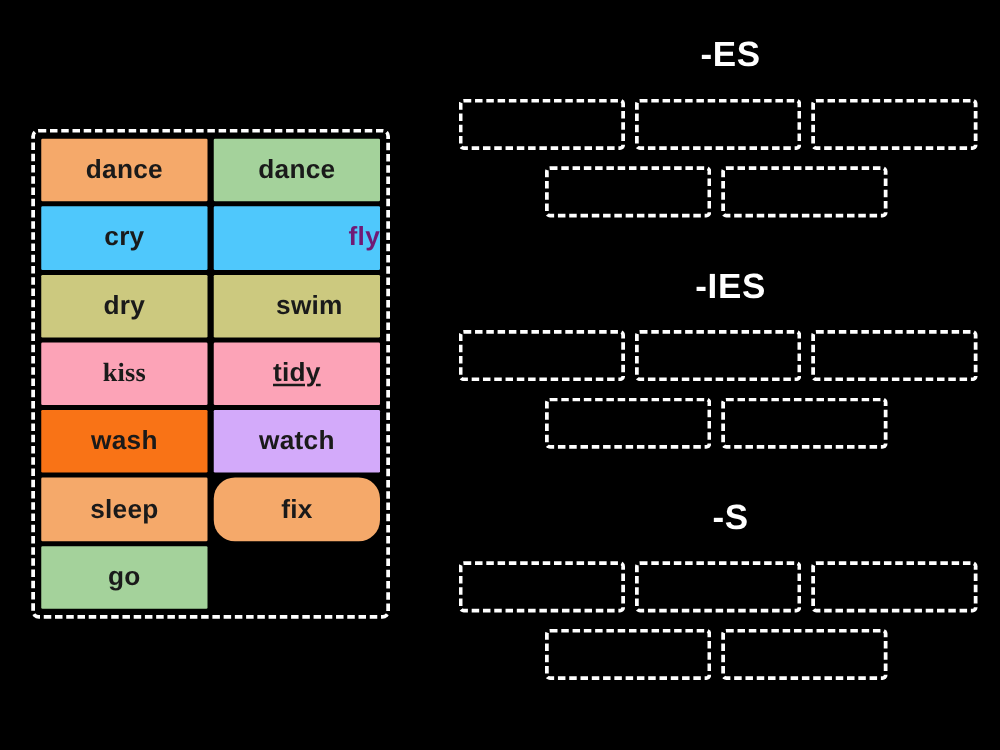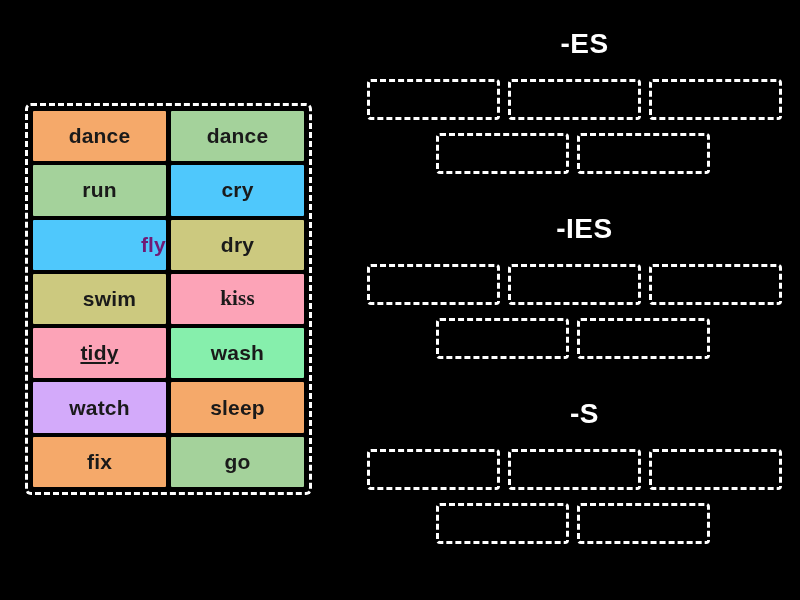--- a/index.html
+++ b/index.html
@@ -99,51 +99,48 @@
 
   <div class="word-bank" style="border-color: rgb(255, 255, 255);">
     <div class="word-grid">
 
       <div class="word-tile" style="background: rgb(245, 169, 106); color: rgb(26, 26, 26);">
           <span>dance</span>
         </div>
       <div class="word-tile" style="background: rgb(164, 210, 155); color: rgb(26, 26, 26);">
           <span>dance</span>
         </div>
-      <div class="word-tile" style="background: rgb(164, 210, 155); color: rgb(26, 26, 26);">
-          <span>run</span>
-        </div>
       <div class="word-tile" style="background: rgb(79, 200, 252); color: rgb(26, 26, 26); text-align: right;">
           <span>cry</span>
         </div>
       <div class="word-tile" style="background: rgb(79, 200, 252); color: #701a75; justify-content: flex-end;">
           <span>fly</span>
         </div>
       <div class="word-tile" style="background: rgb(204, 201, 127); color: rgb(26, 26, 26);">
           <span>dry</span>
         </div>
       <div class="word-tile" style="background: rgb(204, 201, 127); color: rgb(26, 26, 26); padding-left: 20px;">
           <span>swim</span>
         </div>
       <div class="word-tile" style="background: rgb(252, 163, 183); color: rgb(26, 26, 26); font-family: Liberation Serif, serif;">
           <span>kiss</span>
         </div>
       <div class="word-tile" style="background: rgb(252, 163, 183); color: rgb(26, 26, 26); text-decoration: underline;">
           <span>tidy</span>
         </div>
-      <div class="word-tile" style="background: #86efac; color: rgb(26, 26, 26);">
+      <div class="word-tile" style="background: #f97316; color: rgb(26, 26, 26);">
           <span>wash</span>
         </div>
       <div class="word-tile" style="background: rgb(211, 170, 250); color: rgb(26, 26, 26);">
           <span>watch</span>
         </div>
       <div class="word-tile" style="background: rgb(245, 169, 106); color: rgb(26, 26, 26);">
           <span>sleep</span>
         </div>
-      <div class="word-tile" style="background: rgb(245, 169, 106); color: rgb(26, 26, 26);">
+      <div class="word-tile" style="background: rgb(245, 169, 106); color: rgb(26, 26, 26); border-radius: 17px;">
           <span>fix</span>
         </div>
       <div class="word-tile" style="background: rgb(164, 210, 155); color: rgb(26, 26, 26);">
           <span>go</span>
         </div>
 
     </div>
   </div>
 
   <div class="group group-1">

